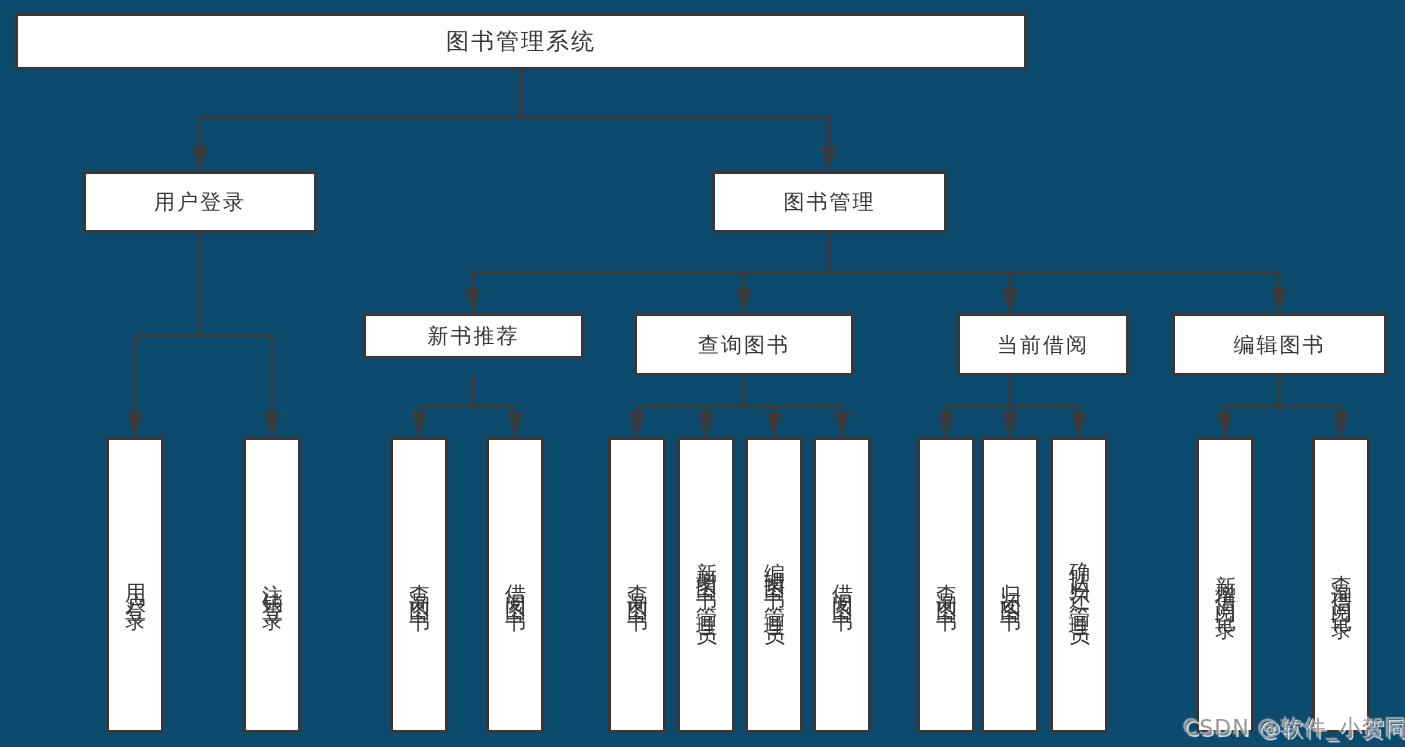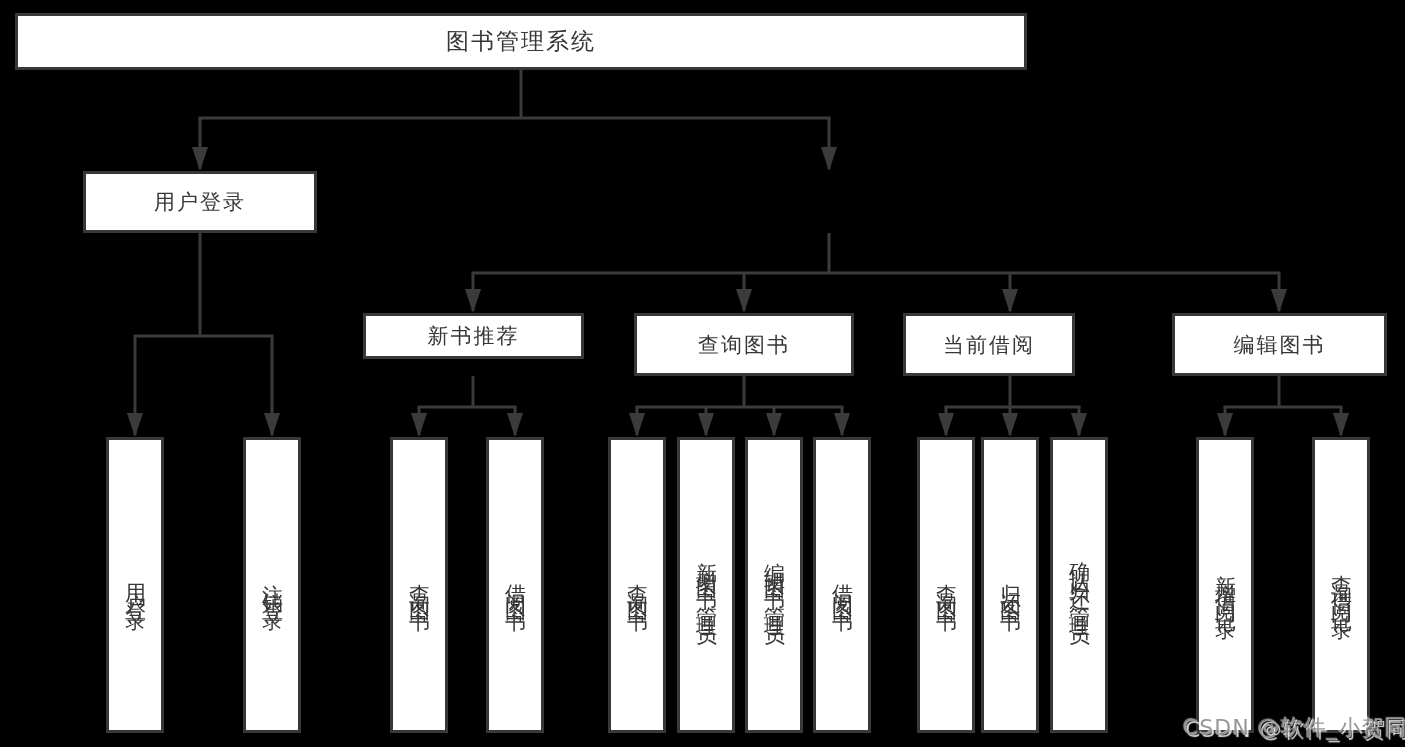--- a/index.html
+++ b/index.html
@@ -1,20 +1,20 @@
 <!DOCTYPE html>
 <html><head>
 <meta charset="utf-8">
 <style>
   html, body { margin: 0; padding: 0; background: #ffffff; }
   .stage {
     position: relative;
     width: 1405px;
     height: 747px;
-    background: #000000;
+    background: #0c4a6e;
     overflow: hidden;
     font-family: "DejaVu Sans", "Liberation Sans", sans-serif;
   }
   .wires {
     position: absolute;
     left: 0; top: 0;
     width: 1405px; height: 747px;
   }
   .wires path, .wires line {
     stroke: #3b3b3b;
@@ -114,28 +114,31 @@
     <line x1="1341" y1="407" x2="1341" y2="435" marker-end="url(#arw)"></line>
   </svg>
 
   <div class="box hbox root" style="left:15px;top:13px;width:1012px;height:57px">
     <span>图书管理系统</span>
   </div>
 
   <div class="box hbox" style="left:83px;top:171px;width:234px;height:62px">
     <span>用户登录</span>
   </div>
+  <div class="box hbox" style="left:712px;top:171px;width:235px;height:62px">
+    <span>图书管理</span>
+  </div>
 
   <div class="box hbox" style="left:363px;top:313px;width:221px;height:46px">
     <span>新书推荐</span>
   </div>
   <div class="box hbox" style="left:634px;top:313px;width:220px;height:63px">
     <span>查询图书</span>
   </div>
-  <div class="box hbox" style="left:903px;top:313px;width:172px;height:63px">
+  <div class="box hbox" style="left:957px;top:313px;width:172px;height:63px">
     <span>当前借阅</span>
   </div>
   <div class="box hbox" style="left:1172px;top:313px;width:215px;height:63px">
     <span>编辑图书</span>
   </div>
 
   <div class="box vbox" style="left:106px;top:437px;width:58px;height:296px">
     <span>用户登录</span>
   </div>
   <div class="box vbox" style="left:243px;top:437px;width:58px;height:296px">

